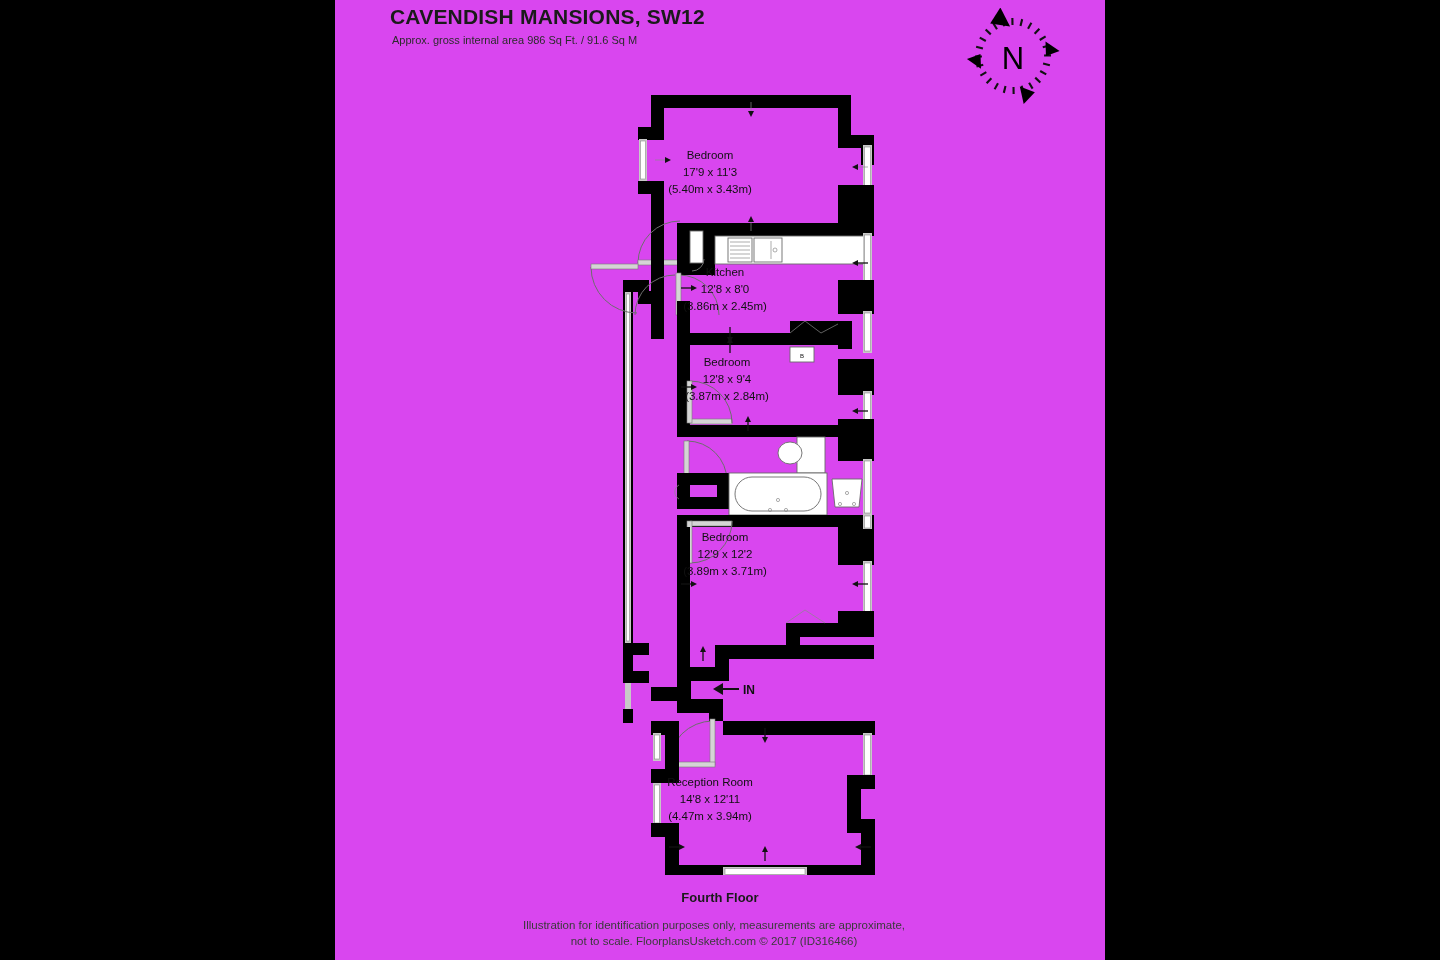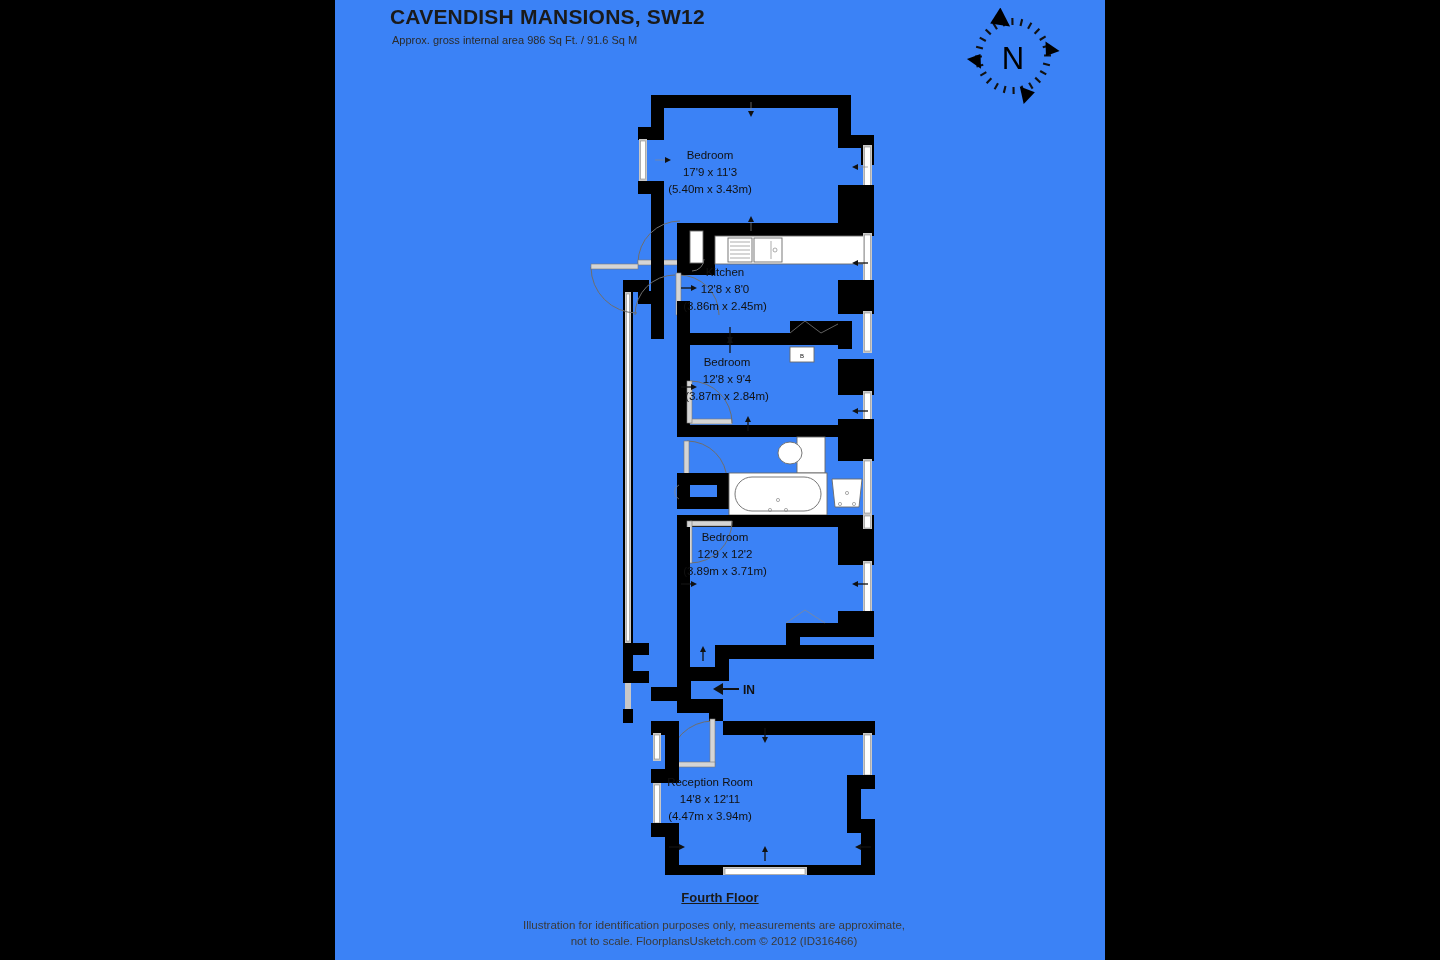--- a/index.html
+++ b/index.html
@@ -13,21 +13,21 @@
     position: relative;
     overflow: hidden;
     font-family: "Liberation Sans", sans-serif;
   }
   #page {
     position: absolute;
     left: 335px;
     top: 0;
     width: 770px;
     height: 960px;
-    background: #3b82f6;
+    background: #d946ef;
   }
   .bar {
     position: absolute;
     top: 0;
     height: 960px;
     background: #000000;
   }
   #bar-left  { left: 0;      width: 335px; }
   #bar-right { left: 1105px; width: 335px; }
 
@@ -70,21 +70,20 @@
 
   #floor-label {
     position: absolute;
     left: 0;
     right: 0;
     top: 890px;
     text-align: center;
     font-size: 13px;
     font-weight: bold;
     color: #1a1a1a;
-    text-decoration: underline;
   }
   #disclaimer {
     position: absolute;
     left: 0;
     right: 12px;
     top: 917px;
     text-align: center;
     font-size: 11.5px;
     line-height: 16px;
     color: #3a3a3a;
@@ -426,16 +425,16 @@
       <text class="room-label" x="375" y="711">Reception Room</text>
       <text class="room-label" x="375" y="728">14'8 x 12'11</text>
       <text class="room-label" x="375" y="745">(4.47m x 3.94m)</text>
     </g>
 
   </svg>
 
   <div id="floor-label">Fourth Floor</div>
   <div id="disclaimer">
     <div>Illustration for identification purposes only, measurements are approximate,</div>
-    <div>not to scale. FloorplansUsketch.com © 2012 (ID316466)</div>
+    <div>not to scale. FloorplansUsketch.com © 2017 (ID316466)</div>
   </div>
 
 </div>
 
 </body></html>

